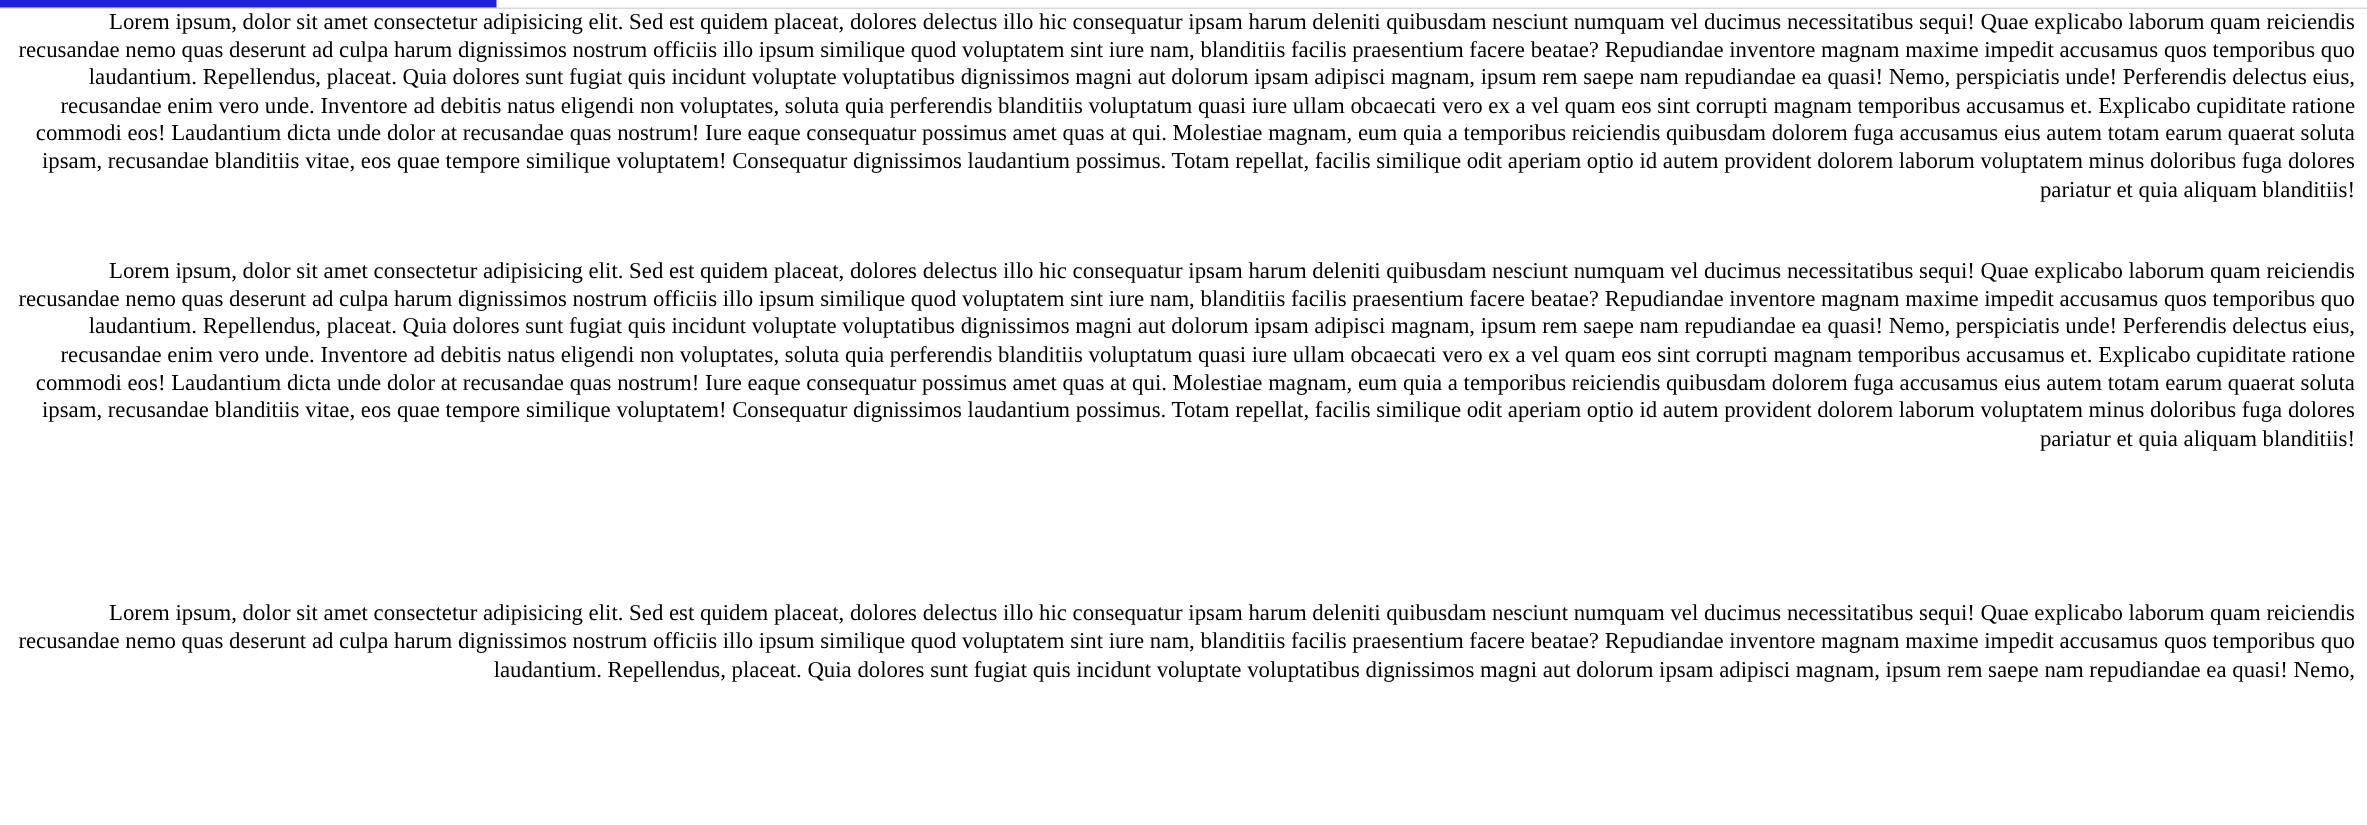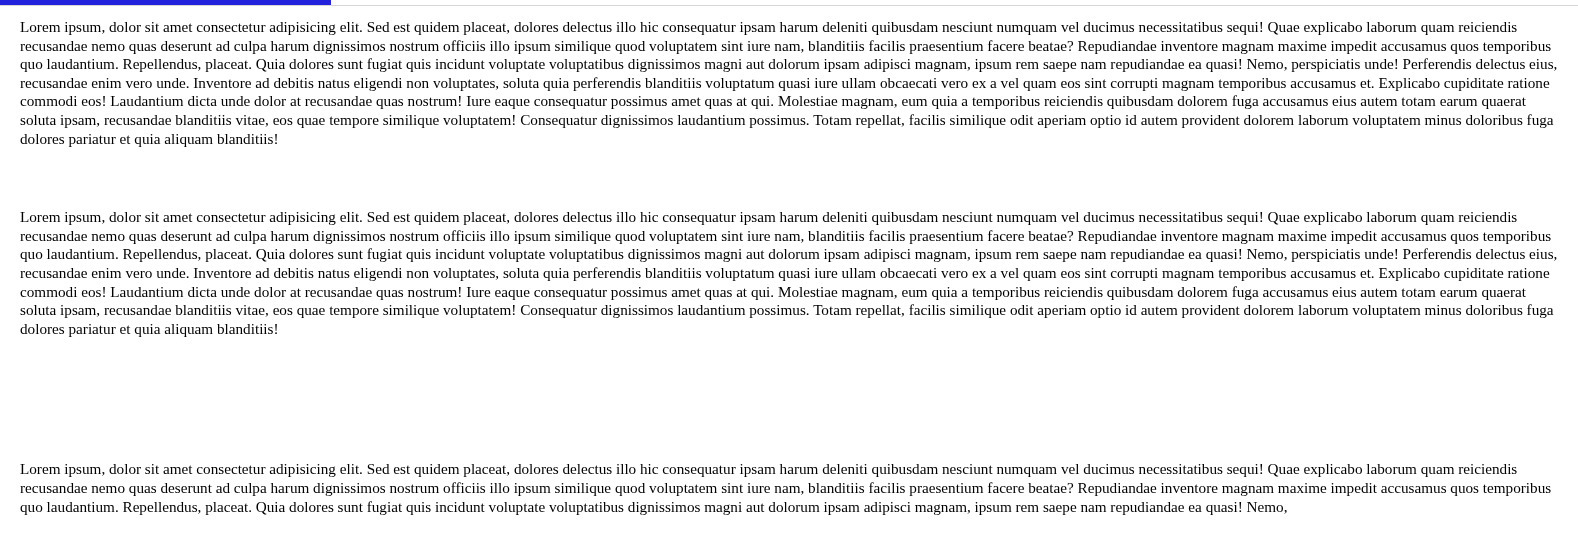--- a/index.html
+++ b/index.html
@@ -29,22 +29,22 @@
     background: #2222dd;
   }
   .content {
     padding: 0 8px;
   }
   .para {
     font-family: "Liberation Serif", serif;
     font-size: 15.2px;
     line-height: 18.6px;
     color: #000000;
-    text-align: left;
-    margin: 12px;
+    text-align: right;
+    margin: 0;
     padding: 0;
   }
   .spacer-1 { height: 36px; }
   .spacer-2 { height: 98px; }
 </style>
 </head>
 <body>
 
 <div class="progress-track">
   <div class="progress-fill" id="progress-fill" style="width: 21%; background: rgb(34, 34, 221);"></div>

